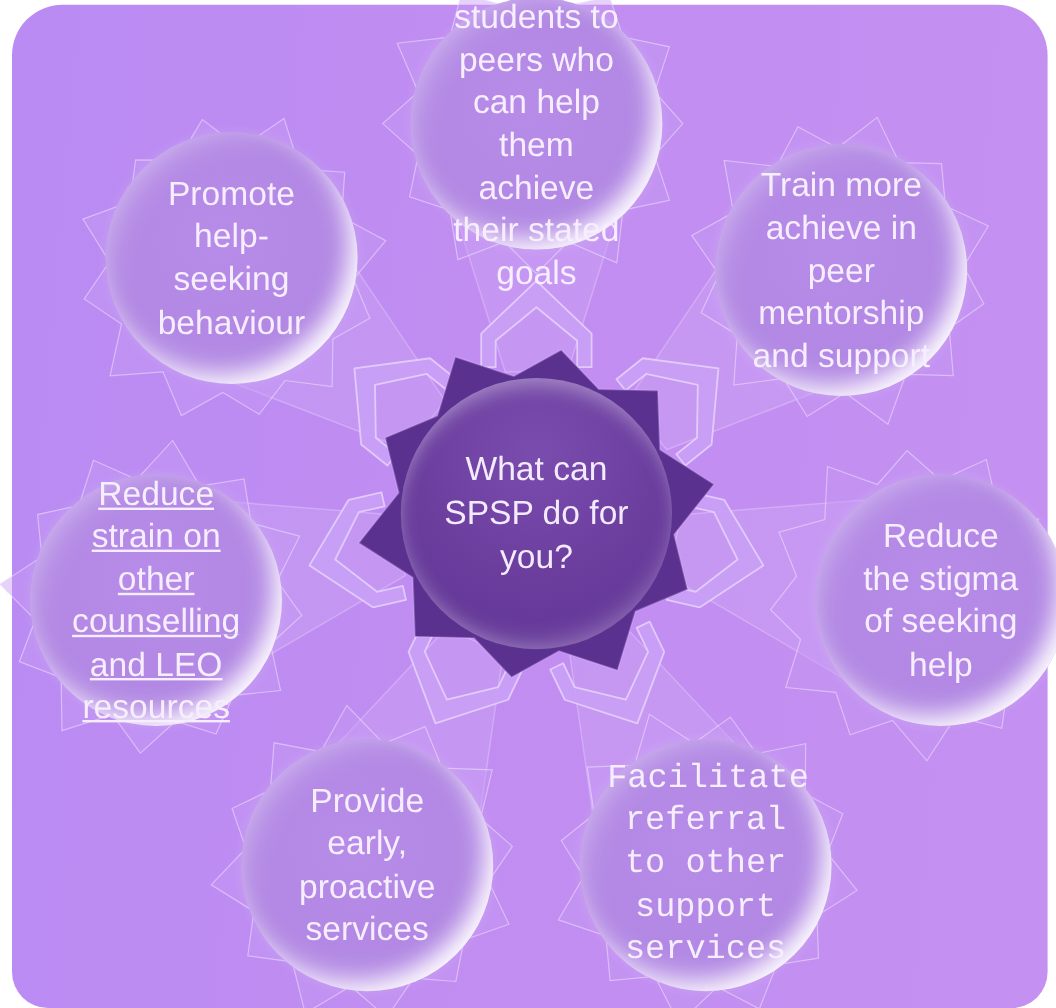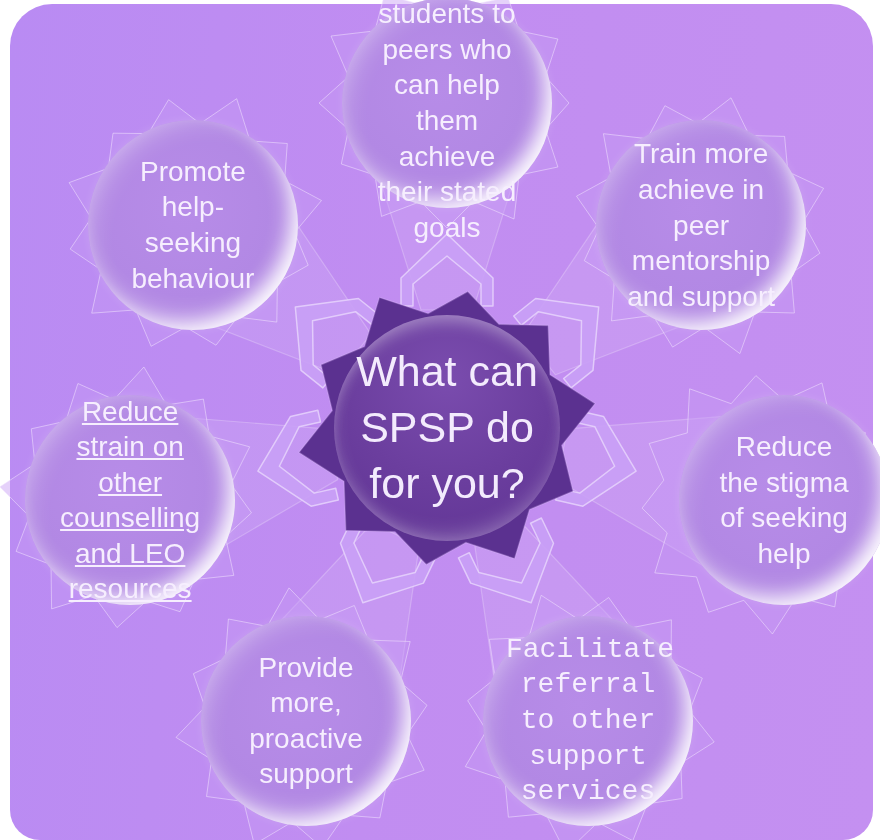--- a/index.html
+++ b/index.html
@@ -19,21 +19,21 @@
       inset 16px 14px 30px -22px rgba(255,255,255,0.55),
       0 0 10px 0 rgba(255,255,255,0.12);}
   .node-label{color:#f6eefe;font-size:28px;line-height:1.27;font-weight:400;}
   #centerWrap{position:absolute;border-radius:50%;
     display:flex;align-items:center;justify-content:center;text-align:center;
     background:radial-gradient(circle at 50% 28%,#7a4cae 0%,#6b3e9e 52%,#5e3293 100%);
     box-shadow:
       inset 0 14px 16px -8px rgba(255,255,255,0.38),
       inset -4px -16px 20px -12px rgba(255,255,255,0.30),
       inset 12px -6px 18px -14px rgba(255,255,255,0.22);}
-  #centerLabel{color:#f3ebfd;font-size:43px;line-height:1.3;font-weight:400;max-width:185px;}
+  #centerLabel{color:#f3ebfd;font-size:28px;line-height:1.3;font-weight:400;max-width:185px;}
 </style>
 </head>
 <body>
 
 <div id="stage">
   <div id="canvasBg"></div>
   <svg id="decor" viewBox="0 0 880 840" xmlns="http://www.w3.org/2000/svg">
       <polygon points="473.0,310.0 539.0,100.0 355.0,100.0 421.0,310.0" fill="rgba(255,255,255,0.09)" stroke="rgba(255,255,255,0.24)" stroke-width="1.2"></polygon>
       <polygon points="555.5,374.8 760.8,295.4 646.1,151.6 523.0,334.1" fill="rgba(255,255,255,0.09)" stroke="rgba(255,255,255,0.24)" stroke-width="1.2"></polygon>
       <polygon points="556.3,479.6 746.3,590.7 787.2,411.3 567.8,428.9" fill="rgba(255,255,255,0.09)" stroke="rgba(255,255,255,0.24)" stroke-width="1.2"></polygon>
@@ -78,24 +78,24 @@
     <div class="node" style="left: 596.095px; top: 120.366px; width: 210px; height: 210px;">
       <span class="node-label" style="max-width: 170px;">Train more achieve in peer mentorship and support</span>
     </div>
     <div class="node" style="left: 679px; top: 395.319px; width: 210px; height: 210px;">
       <span class="node-label" style="max-width: 132px;">Reduce the stigma of seeking help</span>
     </div>
     <div class="node" style="left: 483.012px; top: 615.815px; width: 210px; height: 210px; font-family: Liberation Mono, monospace;">
       <span class="node-label" style="max-width: 164px;">Facilitate referral to other support services</span>
     </div>
     <div class="node" style="left: 200.988px; top: 615.815px; width: 210px; height: 210px;">
-      <span class="node-label" style="max-width: 142px;">Provide more, proactive support</span>
+      <span class="node-label" style="max-width: 142px;">Provide early, proactive services</span>
     </div>
     <div class="node" style="left: 25.1484px; top: 395.319px; width: 210px; height: 210px;">
       <span class="node-label" style="max-width: 170px; text-decoration: underline;">Reduce strain on other counselling and LEO resources</span>
     </div>
-    <div class="node" style="left: 87.9048px; top: 120px; width: 210px; height: 210px;">
+    <div class="node" style="left: 87.9048px; top: 110px; width: 210px; height: 210px;">
       <span class="node-label" style="max-width: 158px;">Promote help-seeking behaviour</span>
     </div>
     <div id="centerWrap" style="left: 334px; top: 315px; width: 226px; height: 226px;">
       <span id="centerLabel">What can SPSP do for you?</span>
     </div>
   </div>
 
 </body></html>

